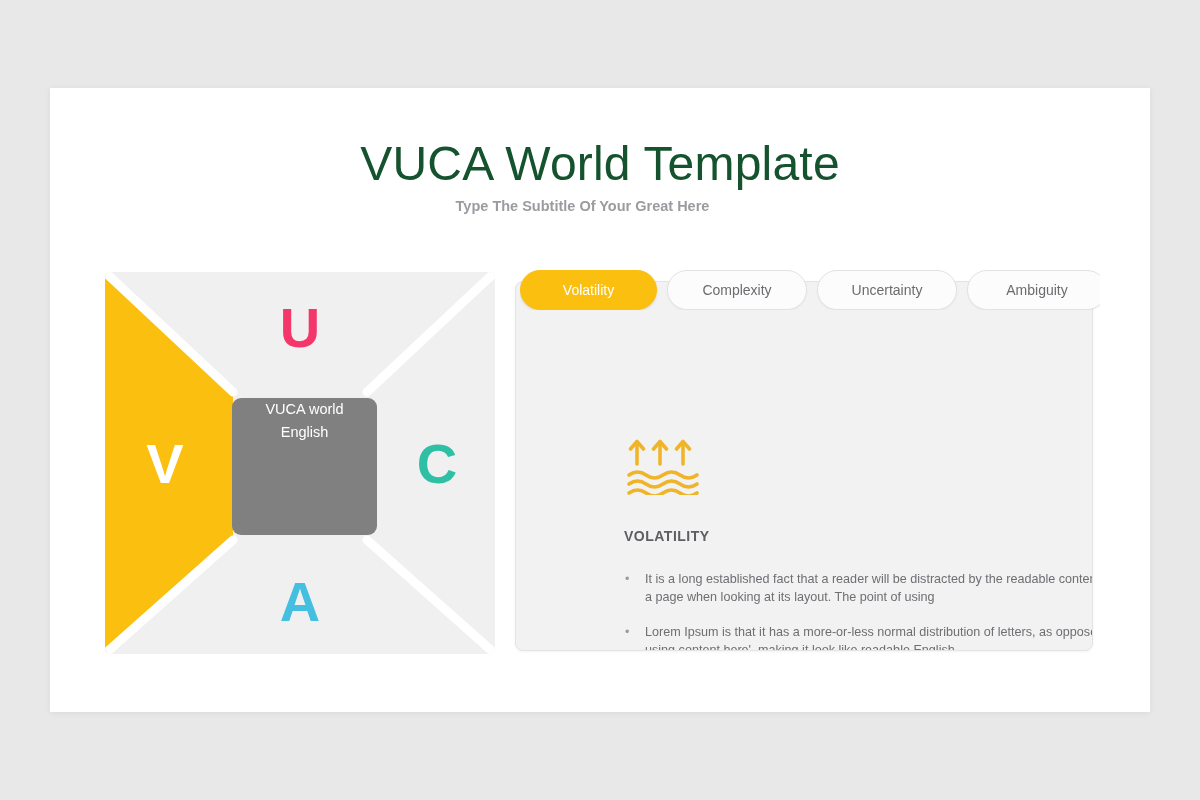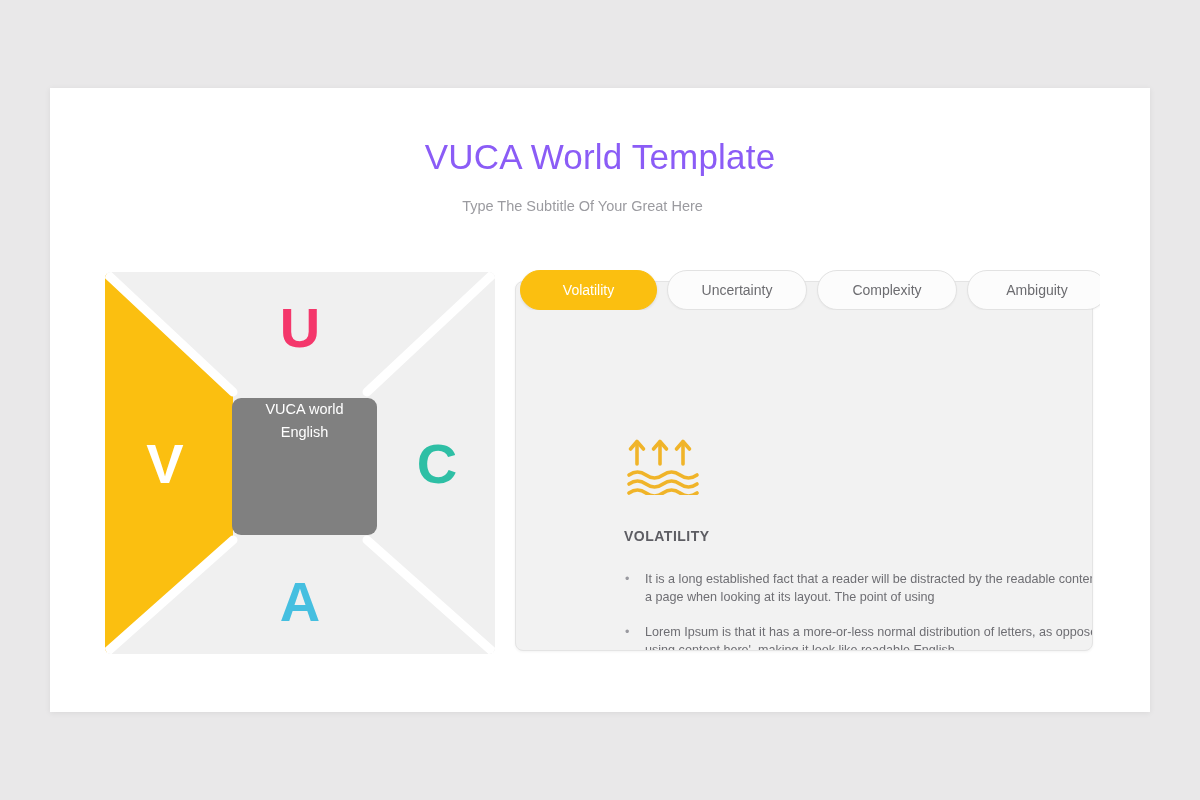--- a/index.html
+++ b/index.html
@@ -26,34 +26,34 @@
     box-shadow: 0 1px 6px rgba(0,0,0,0.07);
   }
 
   
   #page-title {
     position: absolute;
     left: 0;
     top: 50px;
     width: 1100px;
     text-align: center;
-    font-size: 35px;
+    font-size: 48px;
     font-weight: 400;
-    color: #8b5cf6;
+    color: #14532d;
     letter-spacing: 0.2px;
     line-height: 1.1;
   }
   #page-subtitle {
     position: absolute;
     left: 0;
     top: 110px;
     width: 1065px;
     text-align: center;
     font-size: 14.5px;
-    font-weight: 400;
+    font-weight: 700;
     color: #9b9ba0;
   }
 
   
   #vuca-diagram {
     position: absolute;
     left: 55px;
     top: 184px;
     width: 390px;
     height: 382px;
@@ -265,24 +265,24 @@
         <span>Lorem Ipsum is that it has a more-or-less normal distribution of letters, as opposed to using content here', making it look like readable English.</span>
       </li>
 
     </ul>
   </div>
 
   <div id="tab-bar">
     <div class="tab active" id="tab-volatility">
       <span>Volatility</span>
     </div>
+    <div class="tab inactive" id="tab-complexity">
+      <span>Complexity</span>
+    </div>
     <div class="tab inactive" id="tab-uncertainty">
       <span>Uncertainty</span>
     </div>
-    <div class="tab inactive" id="tab-complexity">
-      <span>Complexity</span>
-    </div>
     <div class="tab inactive" id="tab-ambiguity">
       <span>Ambiguity</span>
     </div>
   </div>
 
 </div>
 
 </body></html>

